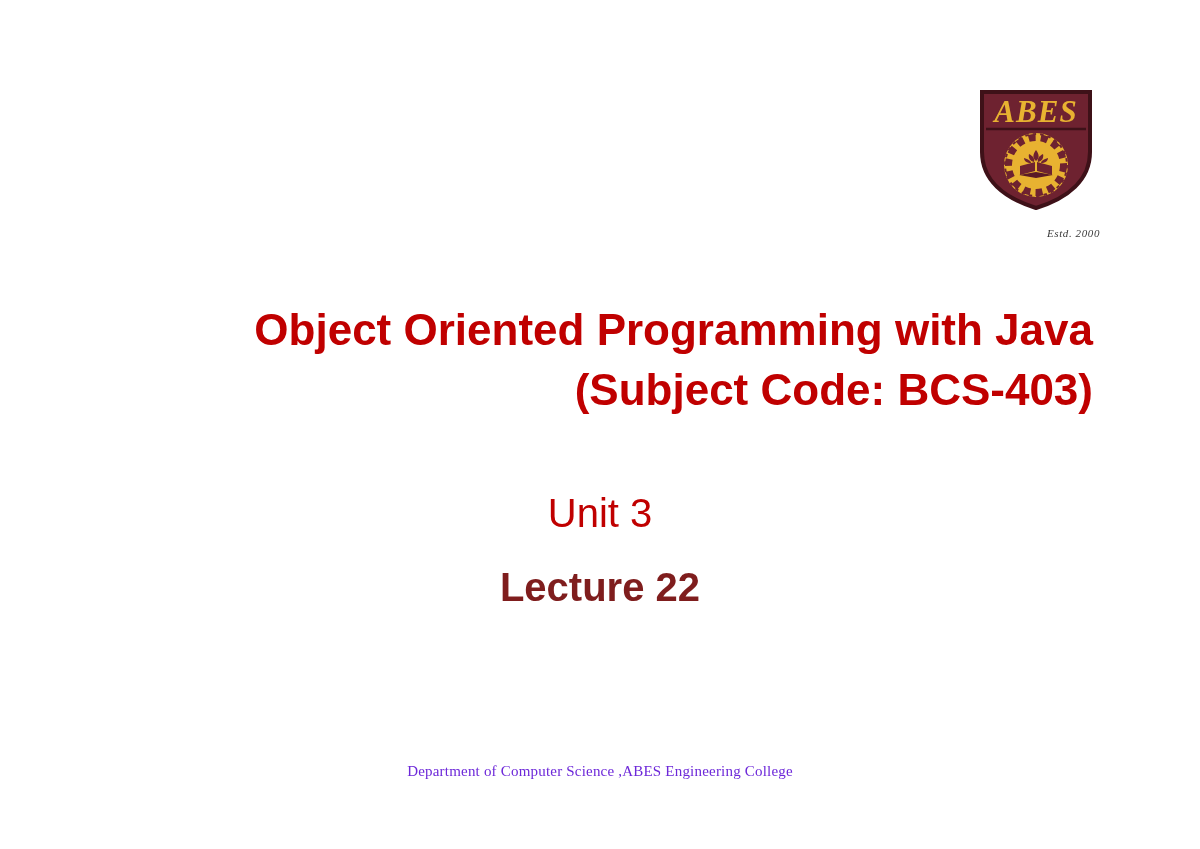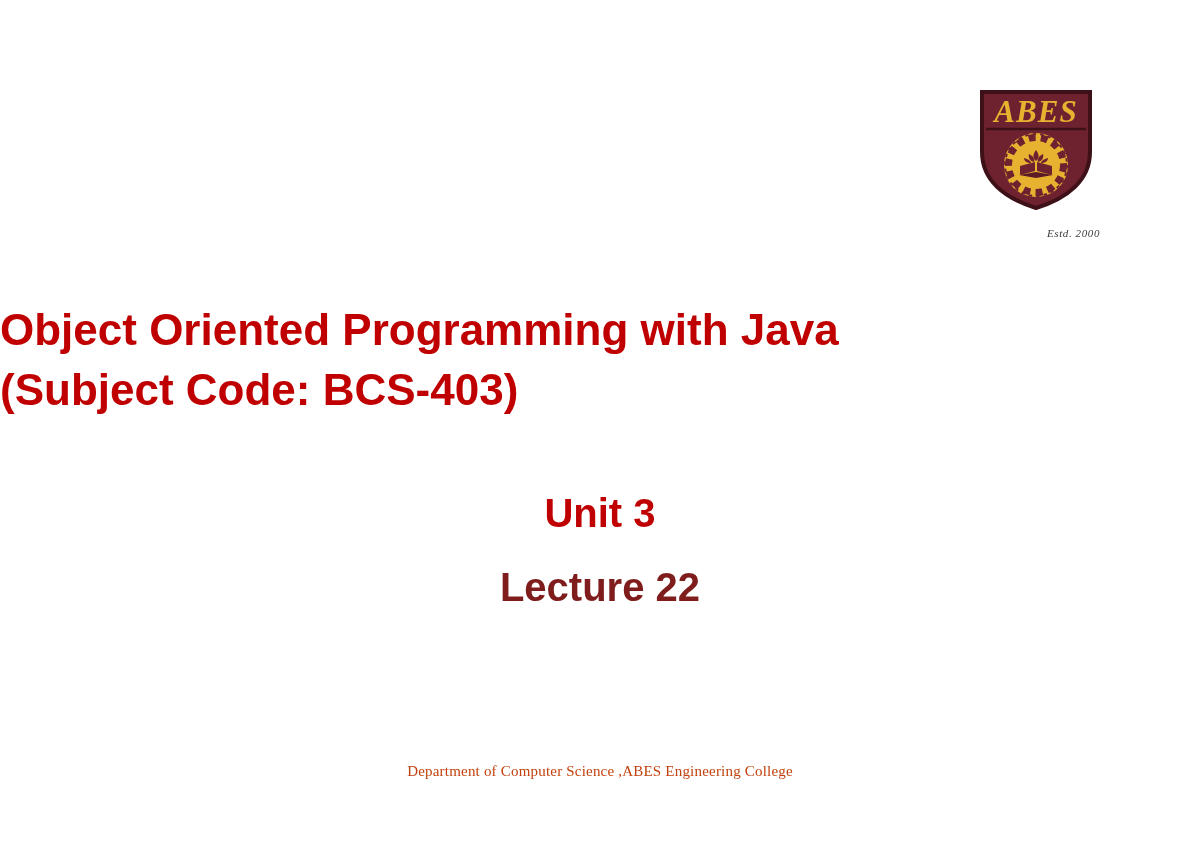--- a/index.html
+++ b/index.html
@@ -40,40 +40,41 @@
     margin-top: 15px;
     white-space: nowrap;
   }
 
   
   .title-block {
     position: absolute;
     left: 0;
     top: 300px;
     width: 1056px;
-    text-align: left;
+    text-align: right;
+    padding-left: 37px;
   }
   .title-line {
     font-family: "Liberation Sans", sans-serif;
     font-weight: bold;
     font-size: 44px;
     line-height: 60px;
     color: #C00000;
     white-space: nowrap;
   }
 
   
   .unit-line {
     position: absolute;
     left: 0;
     top: 487px;
     width: 1200px;
     text-align: center;
     font-family: "Liberation Sans", sans-serif;
-    font-weight: bold;
+    font-weight: normal;
     font-size: 40px;
     line-height: 52px;
     color: #C00000;
   }
   .lecture-line {
     position: absolute;
     left: 0;
     top: 561px;
     width: 1200px;
     text-align: center;
@@ -87,21 +88,21 @@
   
   .footer {
     position: absolute;
     left: 0;
     top: 763px;
     width: 1200px;
     text-align: center;
     font-family: "Liberation Serif", serif;
     font-size: 15px;
     letter-spacing: 0.2px;
-    color: #c2410c;
+    color: #6d28d9;
   }
 </style>
 </head>
 <body>
 
 <div class="slide">
 
   <div class="logo-block">
     <svg class="logo-shield" width="120" height="124" viewBox="0 0 120 124">
 

